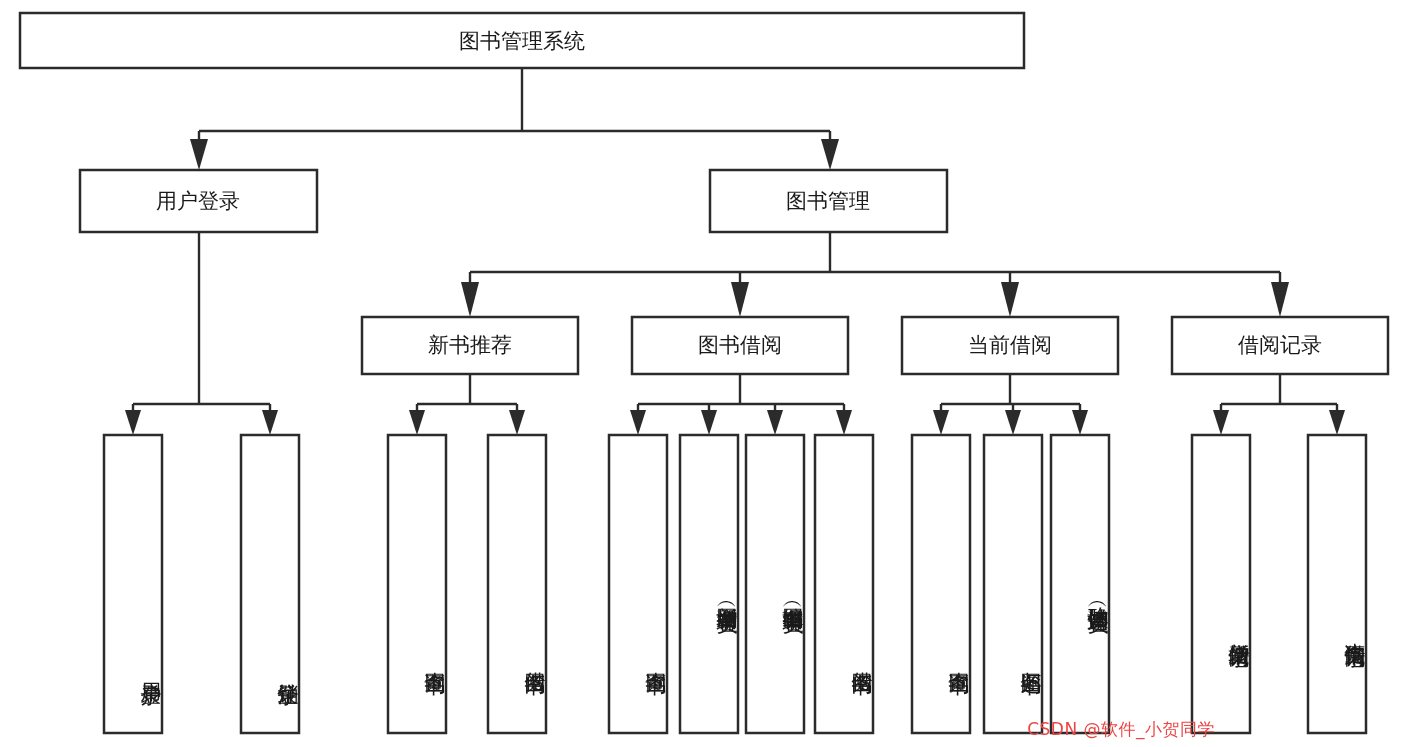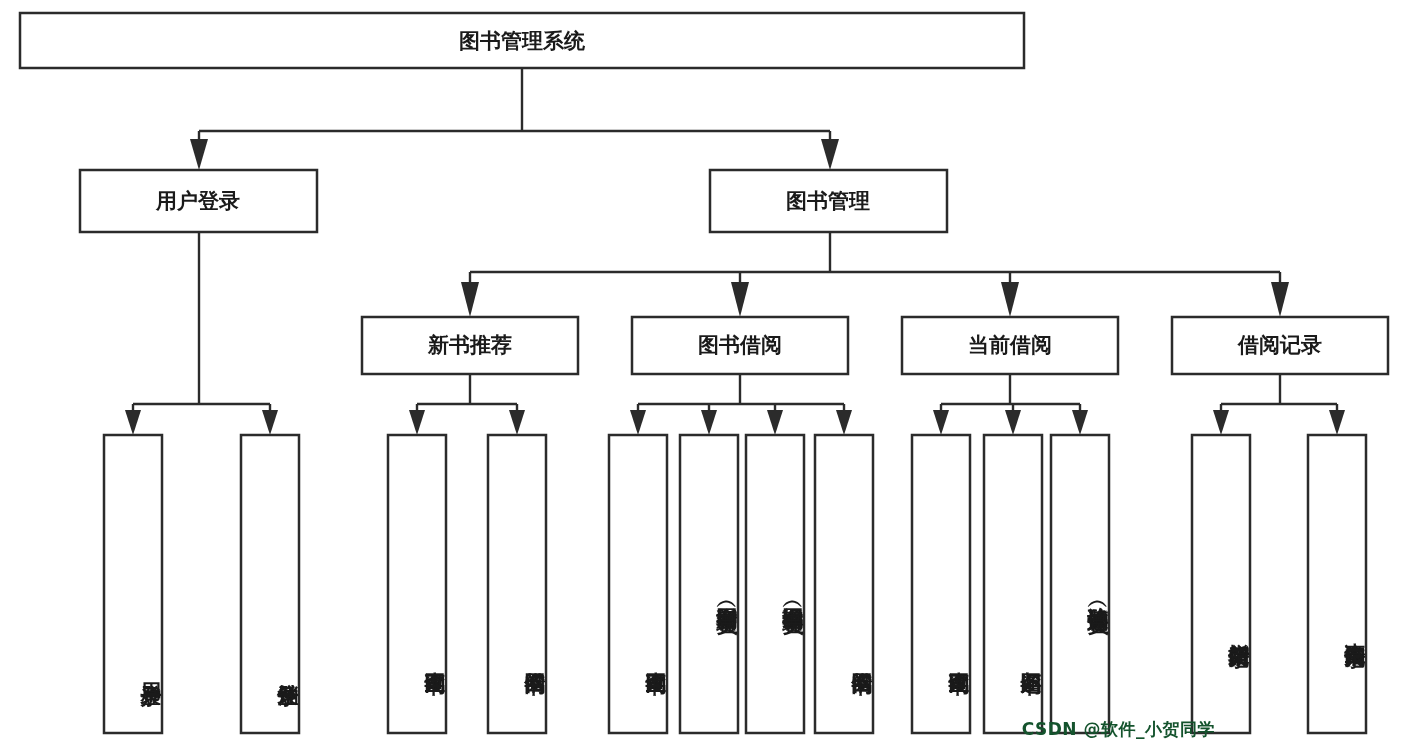--- a/index.html
+++ b/index.html
@@ -10,21 +10,20 @@
   body {
     width: 1405px;
     height: 747px;
     font-family: "DejaVu Sans", "Liberation Sans", sans-serif;
     overflow: hidden;
   }
   #diagram-root {
     position: relative;
     width: 1221px;
     height: 747px;
-    font-weight: bold;
   }
   svg.diagram-canvas {
     position: absolute;
     top: 0;
     left: 0;
     width: 1405px;
     height: 747px;
   }
   .node-box {
     fill: #ffffff;
@@ -62,21 +61,21 @@
     align-items: flex-start;
     justify-content: center;
     pointer-events: none;
   }
   .watermark {
     position: absolute;
     right: 6px;
     bottom: 6px;
     font-family: "DejaVu Sans", "Liberation Sans", sans-serif;
     font-size: 17px;
-    color: #14532d;
+    color: #ef4444;
     letter-spacing: 0.5px;
     white-space: nowrap;
   }
 </style>
 </head>
 <body>
 
 <div id="diagram-root">
 
   <svg class="diagram-canvas" viewBox="0 0 1405 747">

